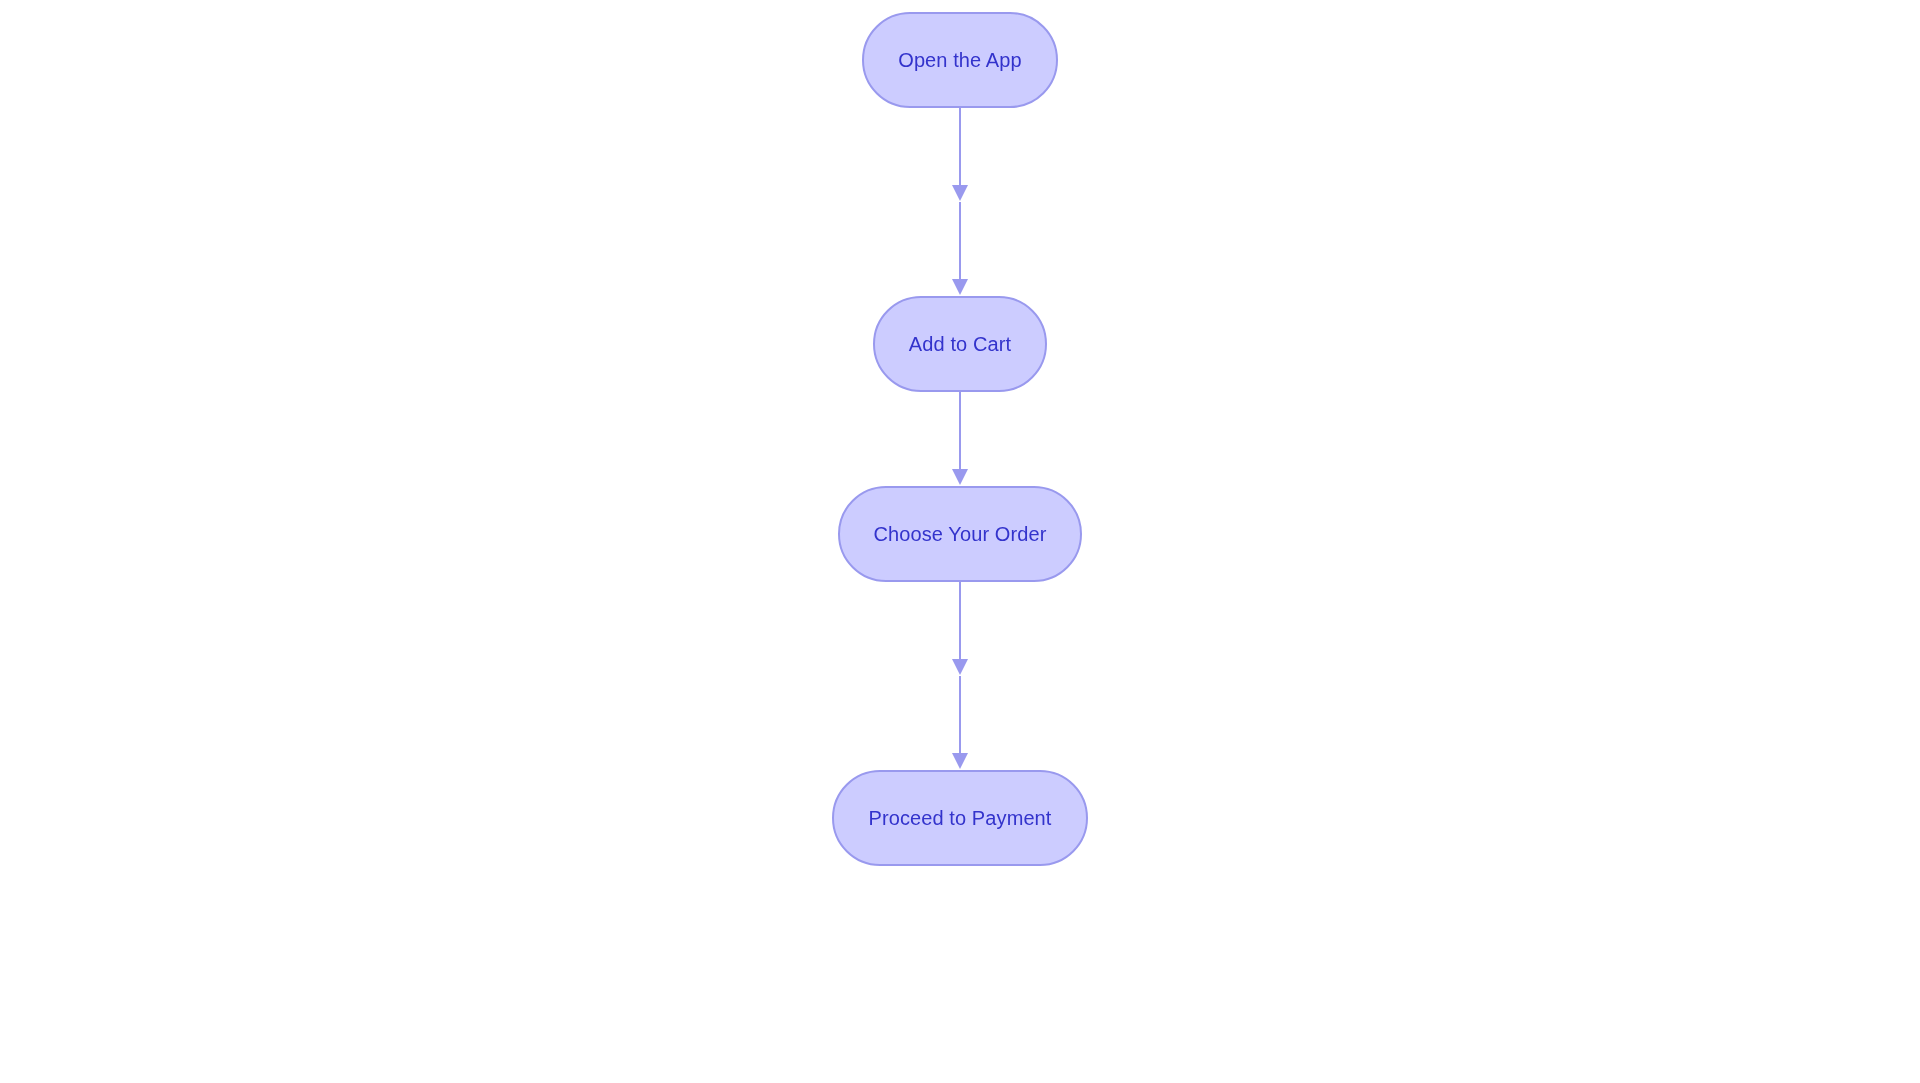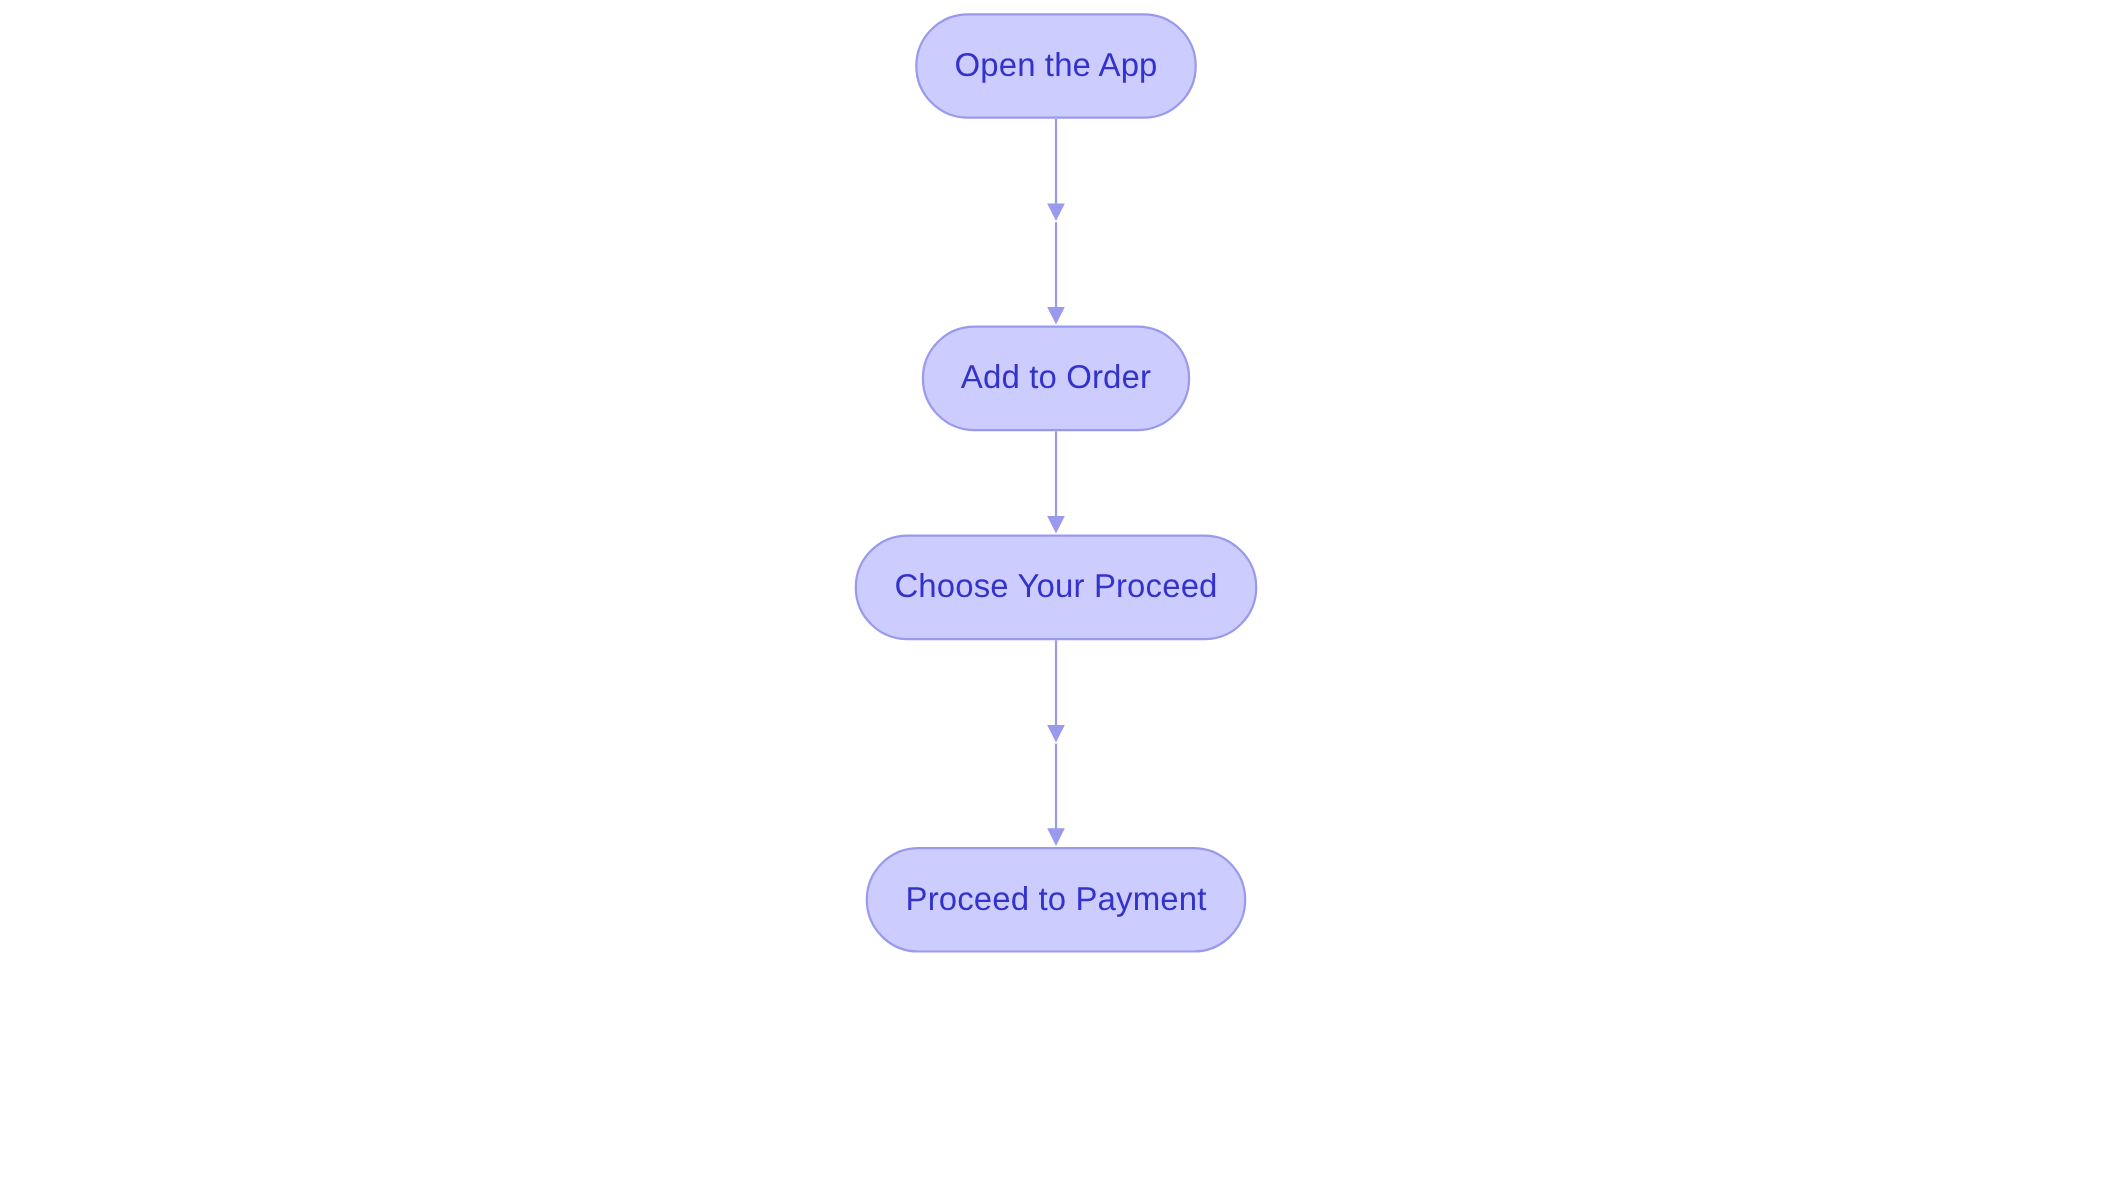--- a/index.html
+++ b/index.html
@@ -36,21 +36,21 @@
     display: flex;
     align-items: center;
     justify-content: center;
     background: #ccccff;
     border: 2px solid #9999ee;
     border-radius: 48px;
     padding: 0 34px;
     white-space: nowrap;
   }
   .flow-node .node-label {
-    font-size: 30px;
+    font-size: 20px;
     line-height: 1;
     color: #3333cc;
     letter-spacing: 0.1px;
     font-weight: 400;
   }
   .flow-edge {
     width: 20px;
     height: 94px;
     position: relative;
     flex: none;
@@ -92,30 +92,30 @@
       <div class="edge-arrowhead"></div>
     </div>
 
 
     <div class="flow-edge">
       <div class="edge-line"></div>
       <div class="edge-arrowhead"></div>
     </div>
 
     <div class="flow-node">
-      <span class="node-label">Add to Order</span>
+      <span class="node-label">Add to Cart</span>
     </div>
 
     <div class="flow-edge">
       <div class="edge-line"></div>
       <div class="edge-arrowhead"></div>
     </div>
 
     <div class="flow-node">
-      <span class="node-label">Choose Your Proceed</span>
+      <span class="node-label">Choose Your Order</span>
     </div>
 
     <div class="flow-edge">
       <div class="edge-line"></div>
       <div class="edge-arrowhead"></div>
     </div>
 
 
     <div class="flow-edge">
       <div class="edge-line"></div>

